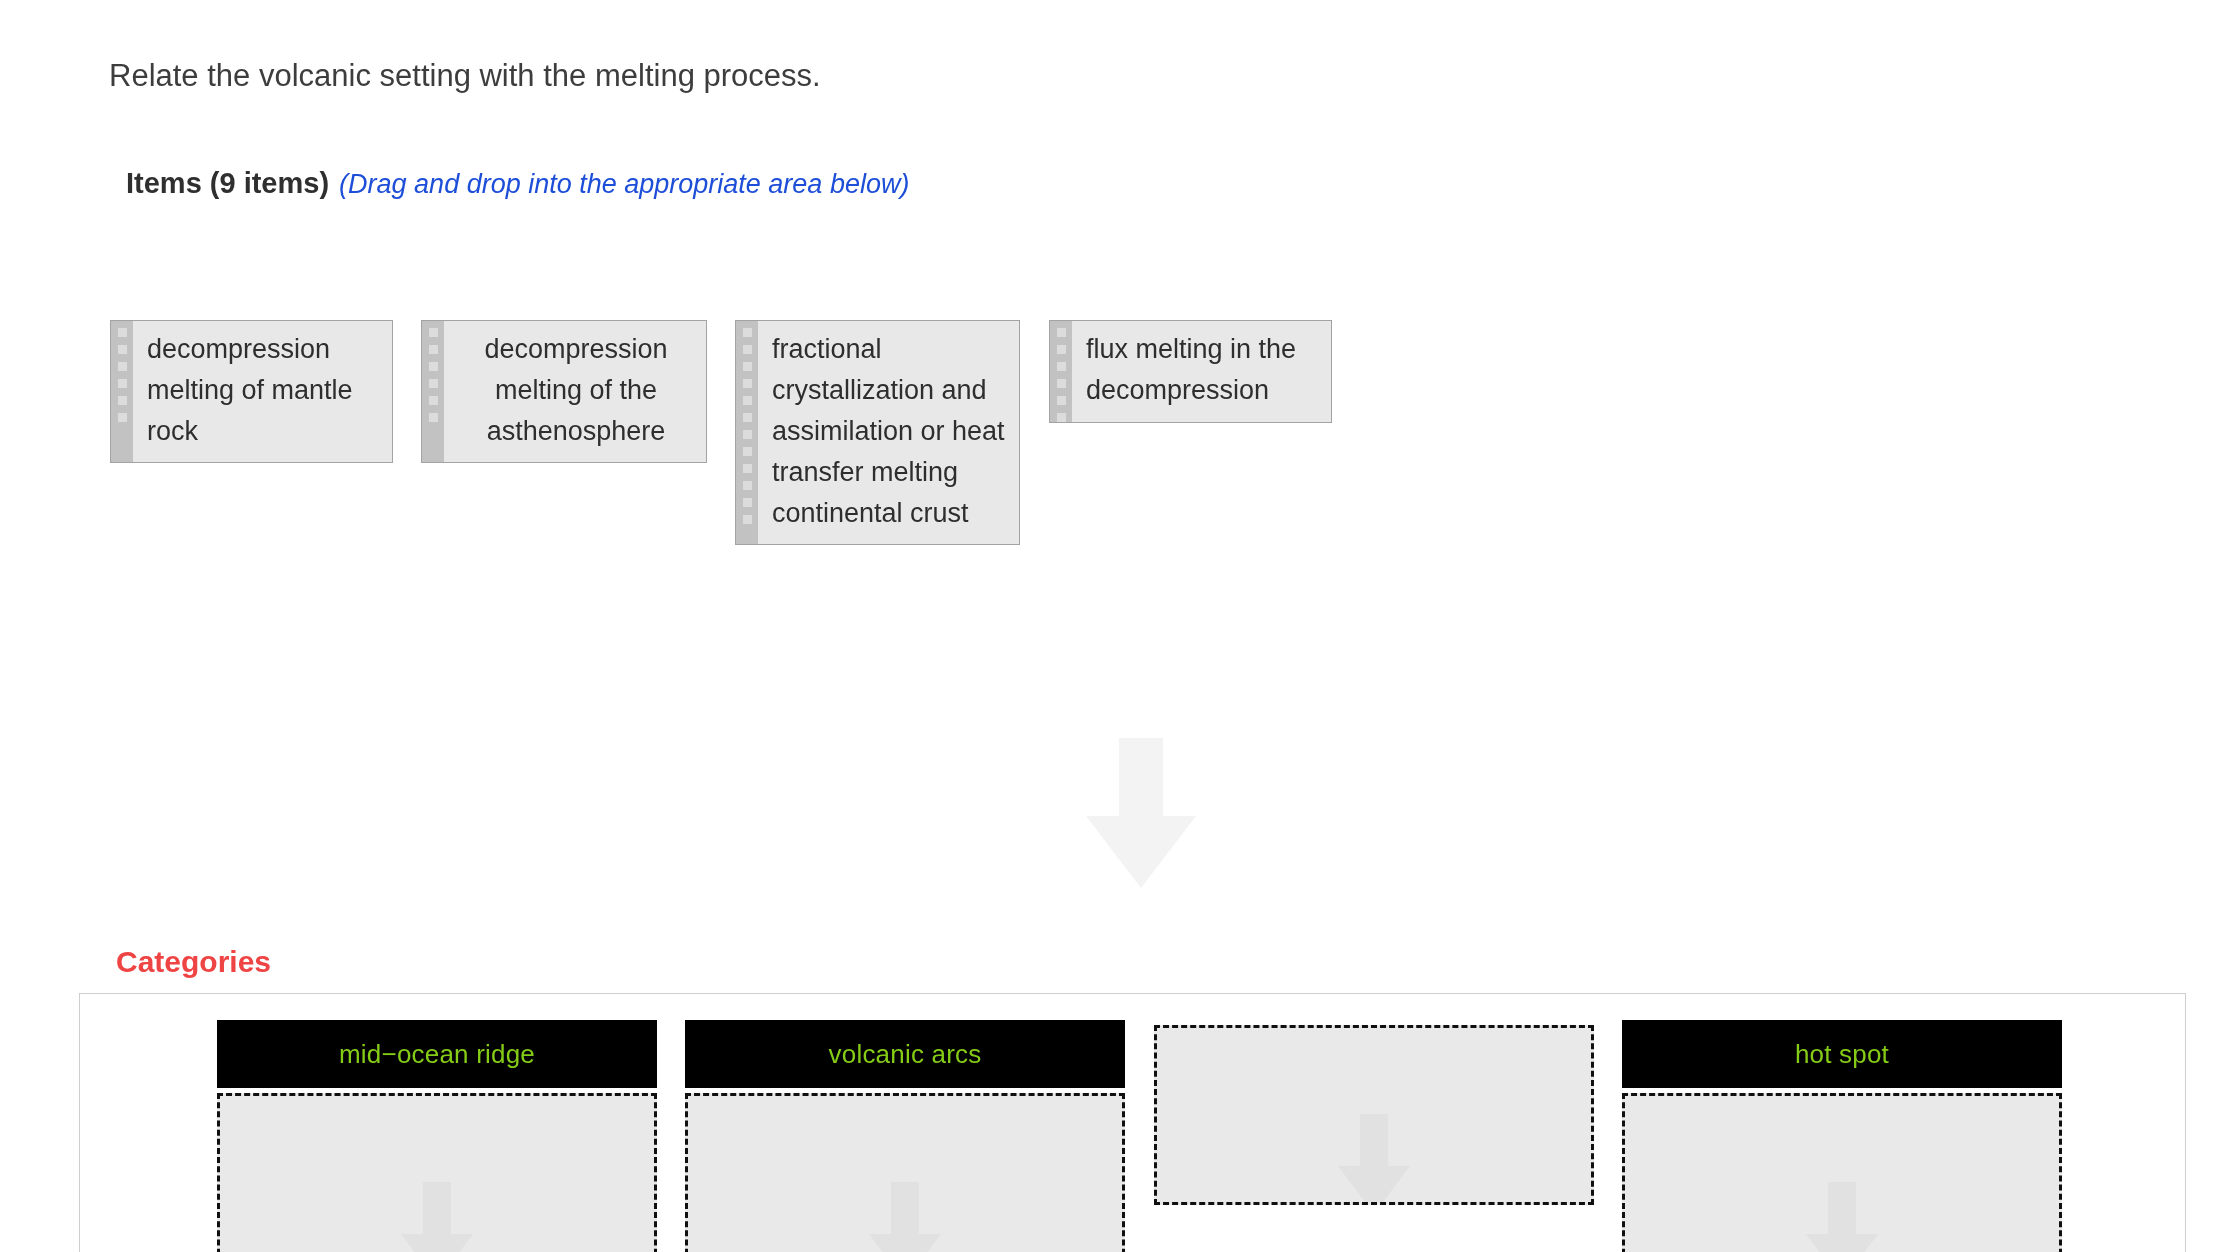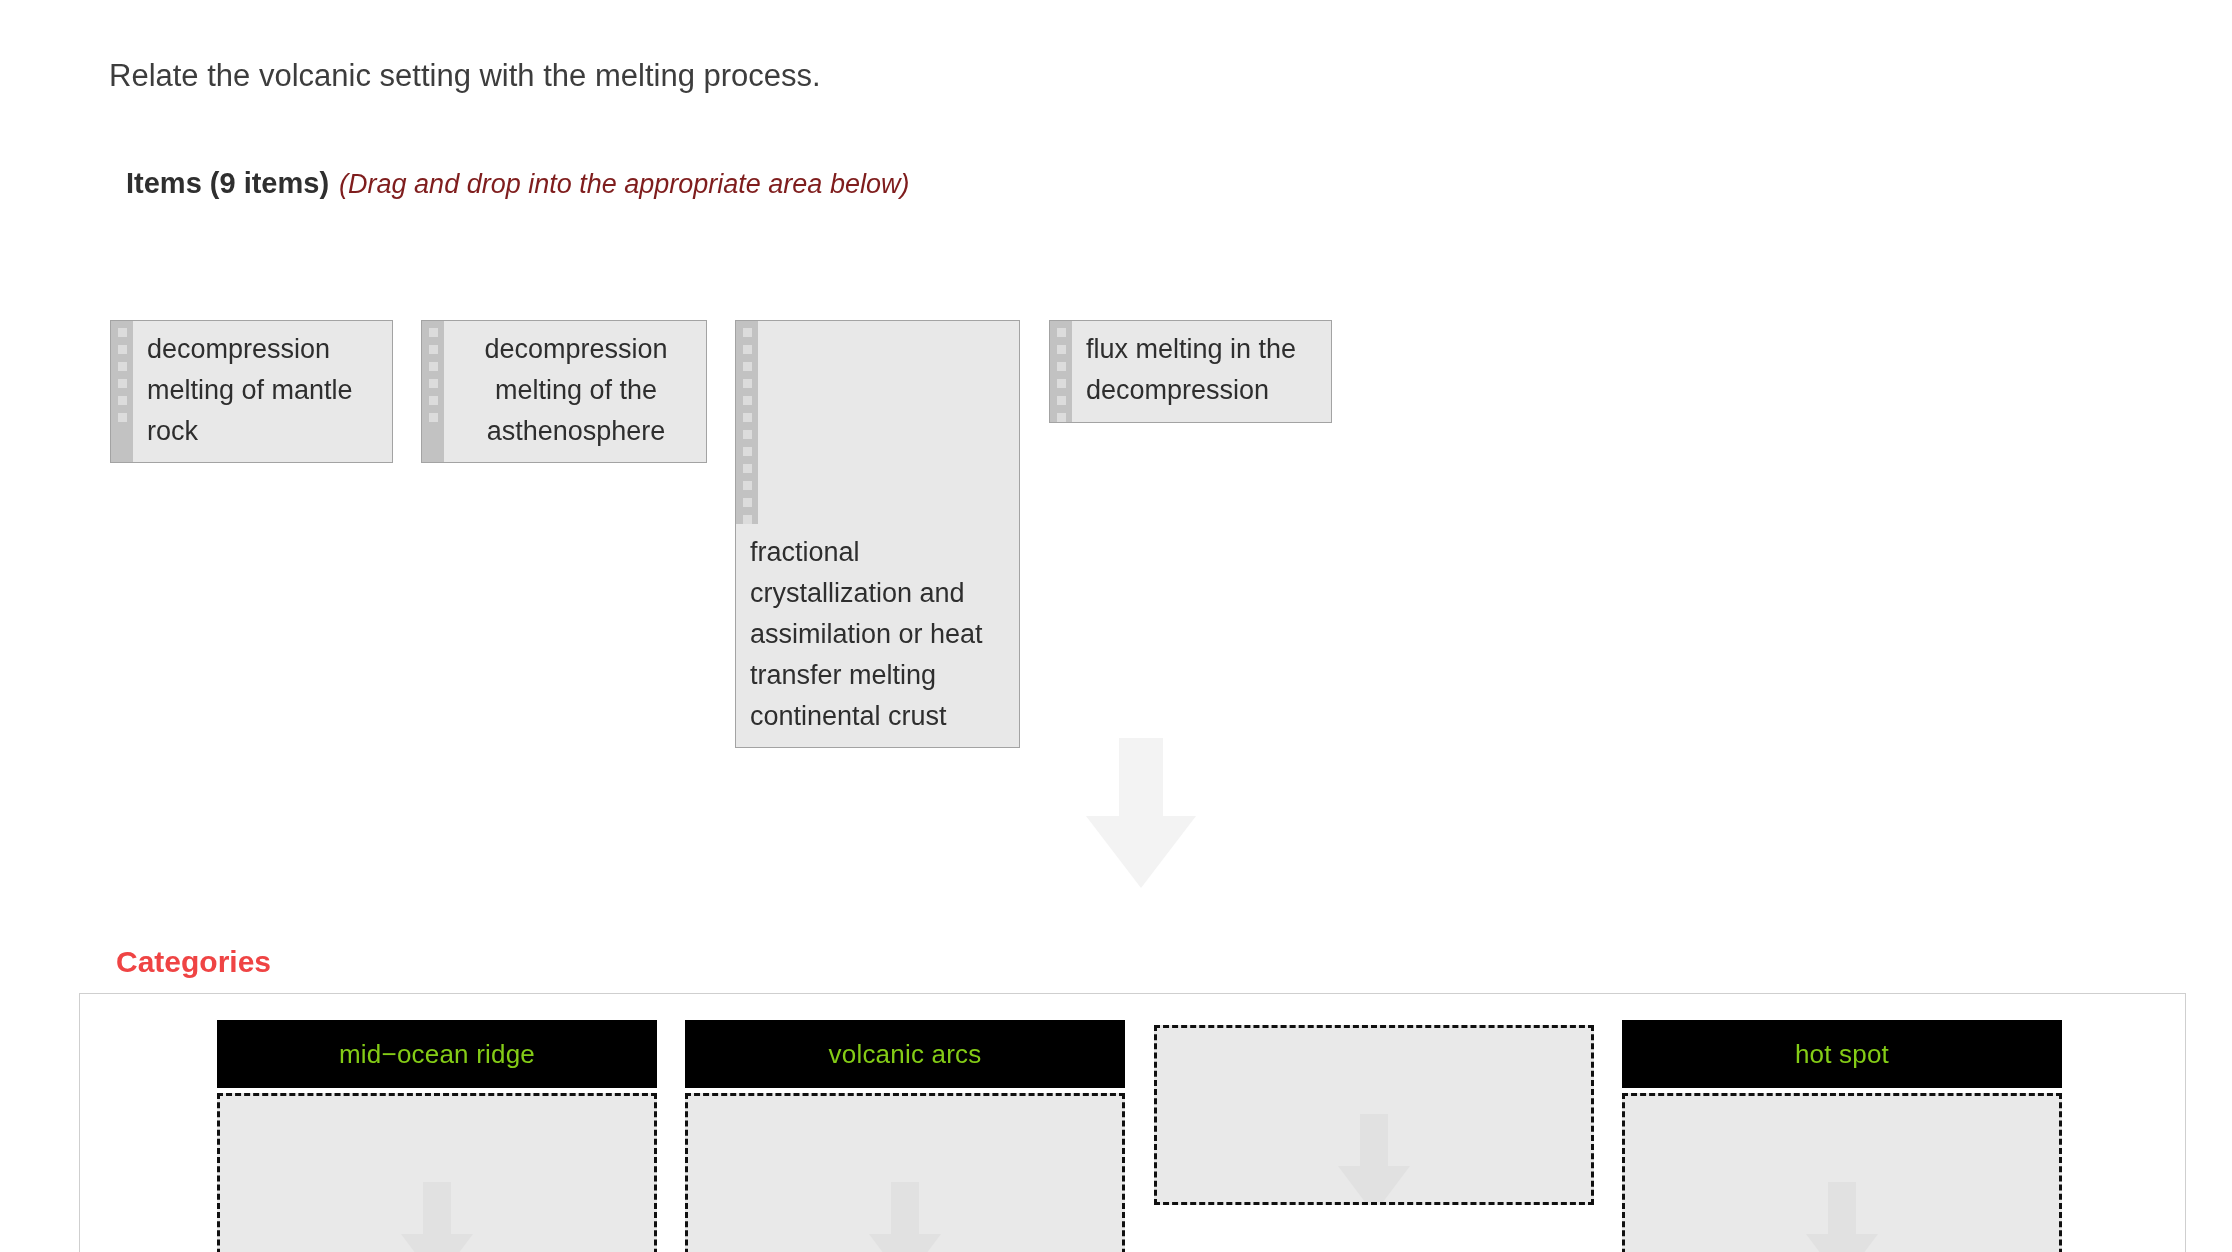--- a/index.html
+++ b/index.html
@@ -39,21 +39,21 @@
     line-height: 38px;
     white-space: nowrap;
   }
   .items-header .items-title {
     font-weight: bold;
     color: #2f2f2f;
     font-size: 29px;
   }
   .items-header .items-hint {
     font-style: italic;
-    color: #7f1d1d;
+    color: #1d4ed8;
     font-size: 27px;
     margin-left: 10px;
   }
 
   
   .items-tray {
     position: absolute;
     left: 110px;
     top: 320px;
     width: 2060px;
@@ -89,21 +89,21 @@
     padding: 8px 12px 10px 14px;
     font-size: 27px;
     line-height: 41px;
     color: #2e2e2e;
     box-sizing: border-box;
   }
 
   
   .card-0 { left: 0px;   width: 283px; }
   .card-1 { left: 311px; width: 286px; text-align: center; }
-  .card-2 { left: 625px; width: 285px; flex-direction: column; }
+  .card-2 { left: 625px; width: 285px; }
   .card-3 { left: 939px; width: 283px; }
 
   
   .big-arrow {
     position: absolute;
     left: 1086px;
     top: 738px;
     width: 110px;
     height: 150px;
   }

